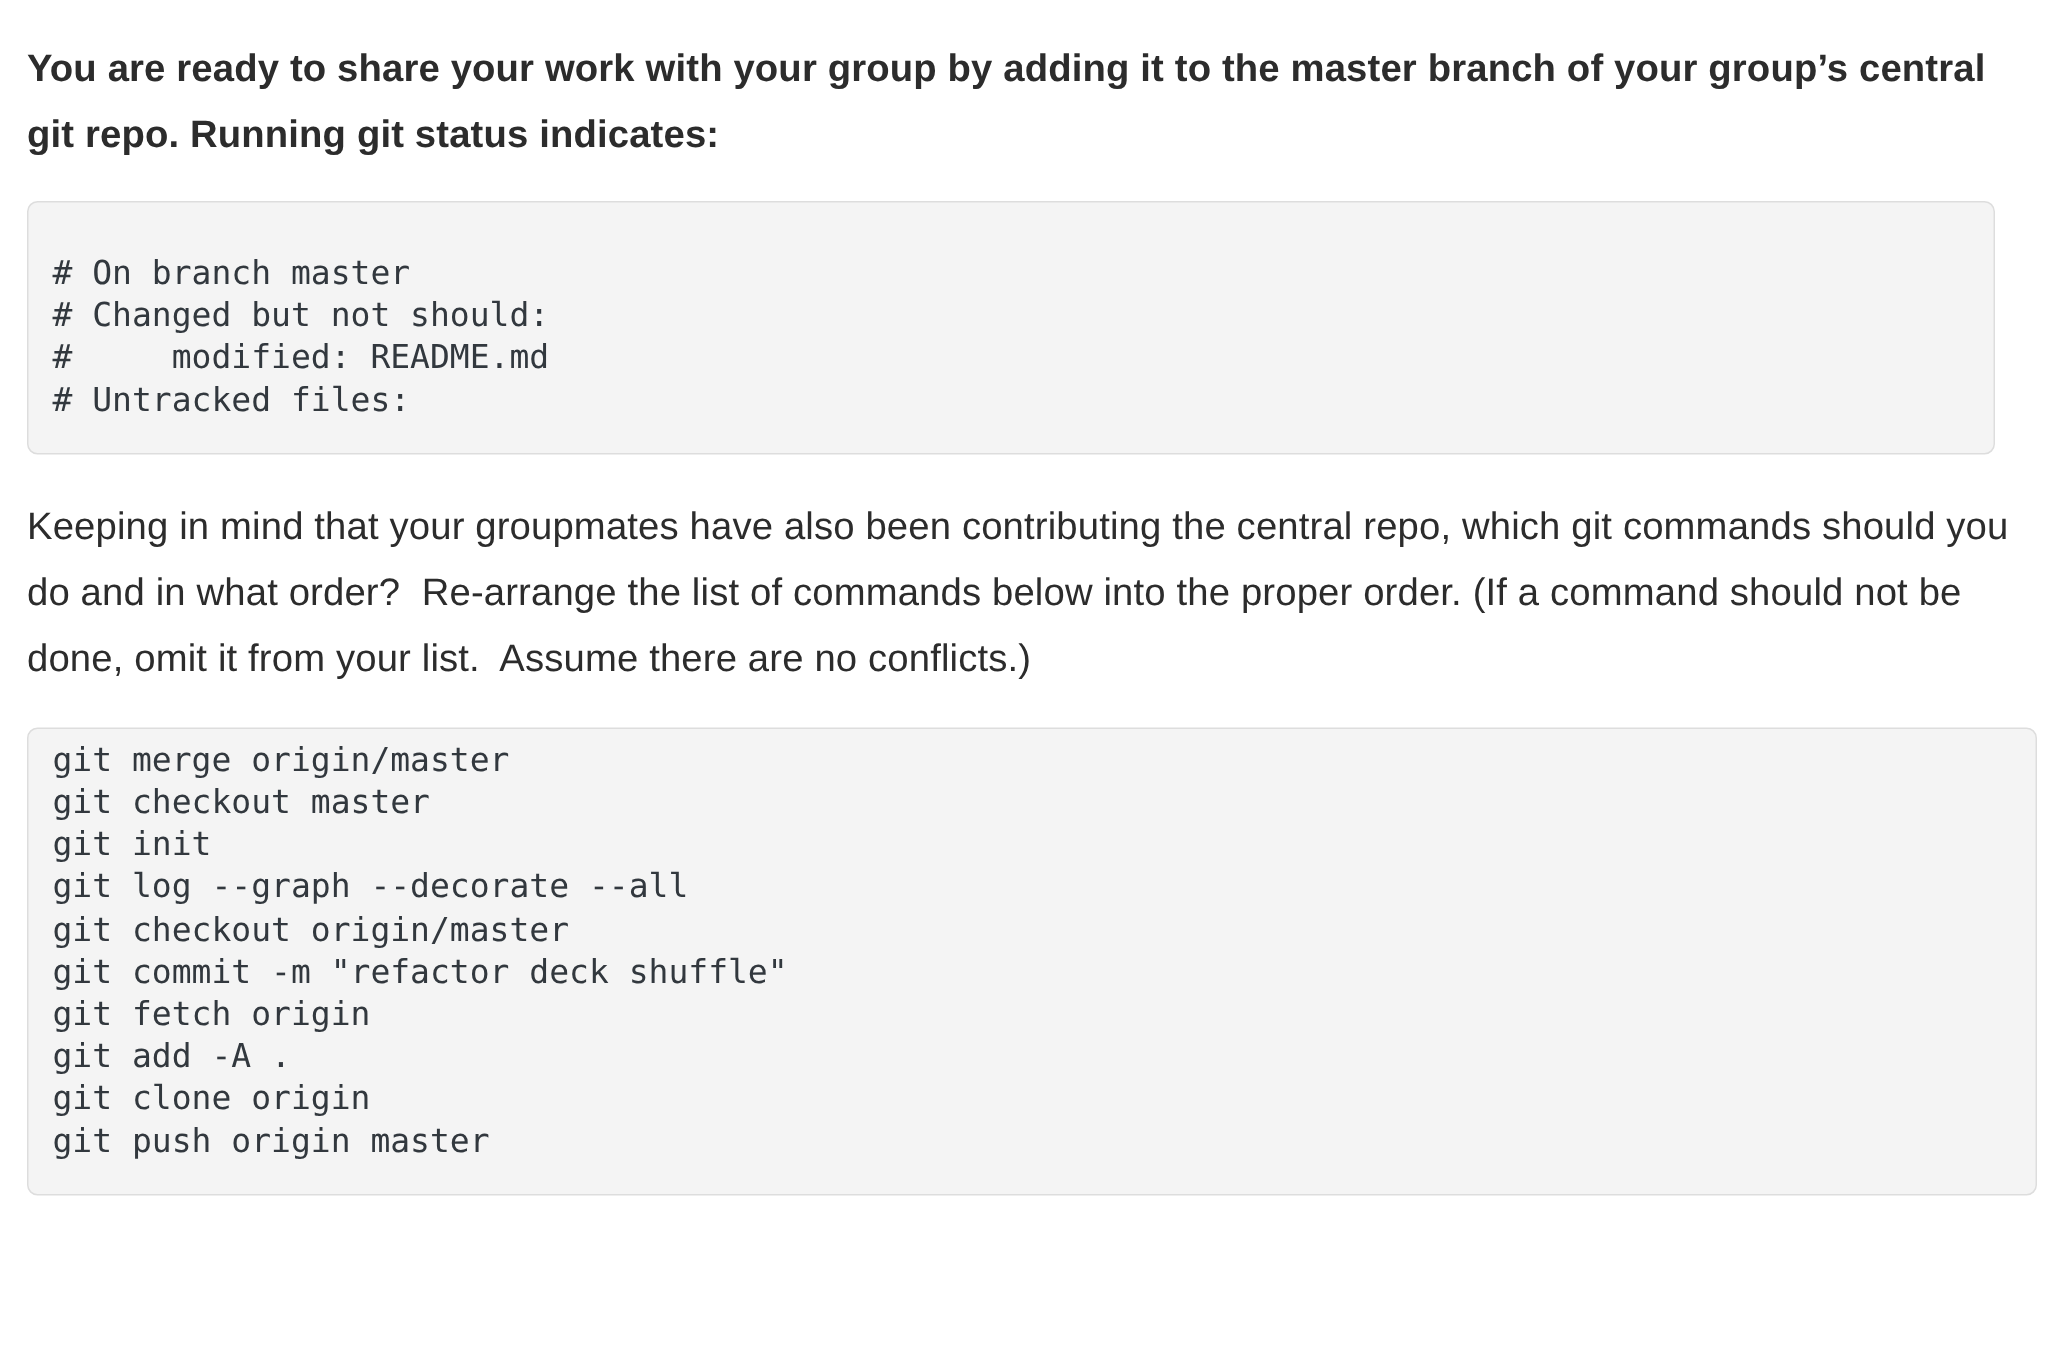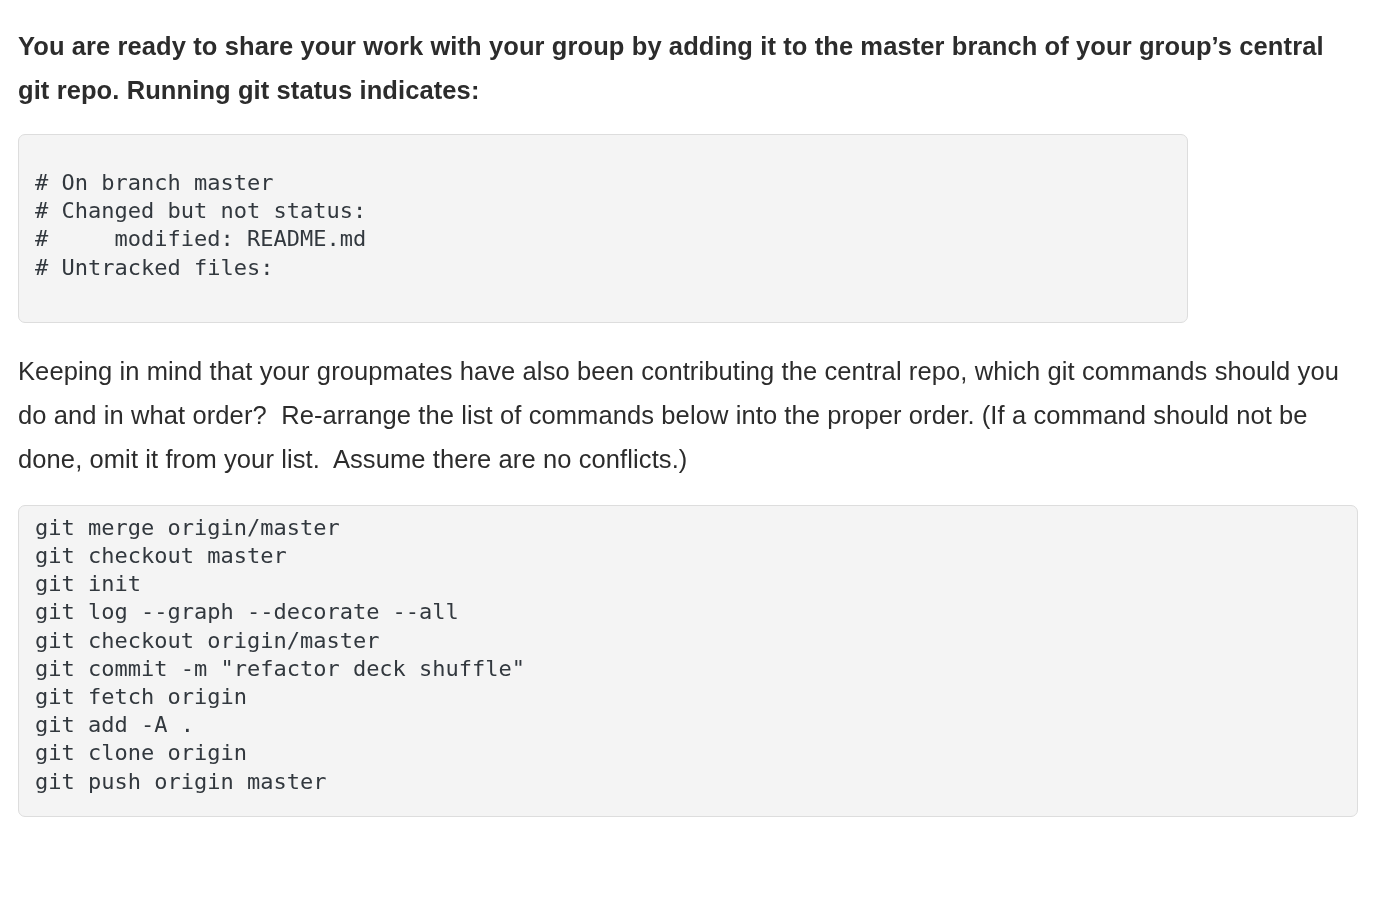--- a/index.html
+++ b/index.html
@@ -34,23 +34,23 @@
   .codeblock {
     box-sizing: border-box;
     background: #f4f4f4;
     border: 1px solid #dddddd;
     border-radius: 7px;
     margin: 22px 0 0 0;
     padding: 30px 22px 30px 16px;
     overflow: hidden;
   }
   .codeblock.block-1 {
-    width: 1170px;
+    width: 1312px;
     padding-top: 34px;
-    padding-bottom: 40px;
+    padding-bottom: 20px;
   }
   .codeblock.block-2 {
     width: 1340px;
     margin-top: 24px;
     padding-top: 8px;
     padding-bottom: 20px;
   }
   .code {
     font-family: "DejaVu Sans Mono", "Liberation Mono", monospace;
     font-size: 22px;
@@ -71,21 +71,21 @@
   .spacer-bottom { height: 50px; }
 </style>
 </head>
 <body>
 
 <div class="page">
 
   <p class="prose first">You are ready to share your work with your group by adding it to the master branch of your group’s central git repo. Running git status indicates:</p>
 
   <div class="codeblock block-1">
-    <pre class="code"><span class="code-line"># On branch master</span><span class="code-line"># Changed but not status:</span><span class="code-line">#     modified: README.md</span><span class="code-line"># Untracked files:</span></pre>
+    <pre class="code"><span class="code-line"># On branch master</span><span class="code-line"># Changed but not should:</span><span class="code-line">#     modified: README.md</span><span class="code-line"># Untracked files:</span></pre>
   </div>
 
   <p class="prose second" style="margin-top:26px;">Keeping in mind that your groupmates have also been contributing the central repo, which git commands should you do and in what order?  Re-arrange the list of commands below into the proper order. (If a command should not be done, omit it from your list.  Assume there are no conflicts.)</p>
 
   <div class="codeblock block-2">
     <pre class="code"><span class="code-line">git merge origin/master</span><span class="code-line">git checkout master</span><span class="code-line">git init</span><span class="code-line">git log --graph --decorate --all</span><span class="code-line">git checkout origin/master</span><span class="code-line">git commit -m "refactor deck shuffle"</span><span class="code-line">git fetch origin</span><span class="code-line">git add -A .</span><span class="code-line">git clone origin</span><span class="code-line">git push origin master</span></pre>
   </div>
 
   <div class="spacer-bottom"></div>
 </div>

